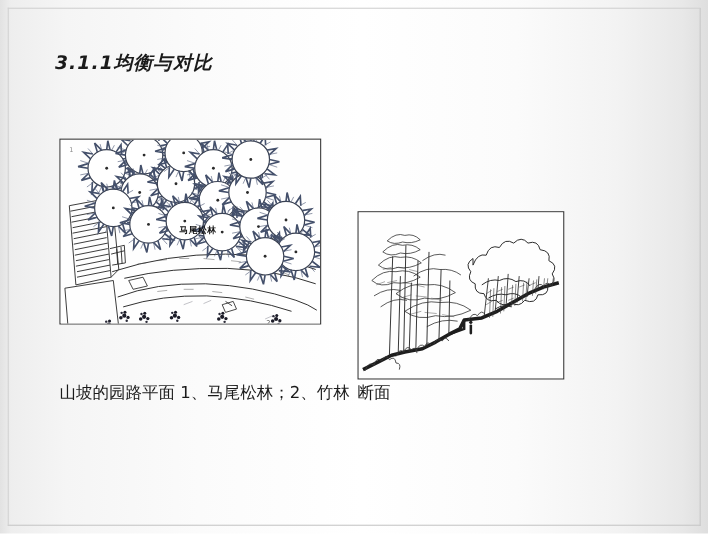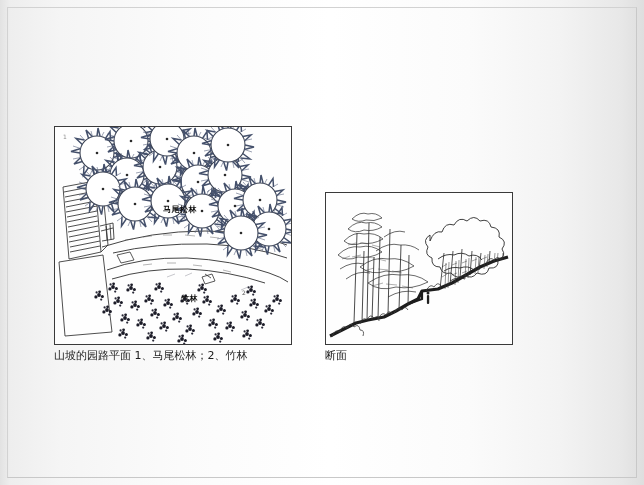--- a/index.html
+++ b/index.html
@@ -60,31 +60,31 @@
     position: absolute;
     background: #fefefe;
     border: 1px solid #3a3a3a;
     box-sizing: border-box;
     overflow: hidden;
   }
   #fig-plan {
     left: 54px;
     top: 126px;
     width: 238px;
-    height: 219px;
+    height: 169px;
   }
   #fig-section {
     left: 325px;
     top: 192px;
     width: 188px;
     height: 153px;
   }
   .fig-caption {
     position: absolute;
-    font-size: 11px;
+    font-size: 15px;
     color: #1b1b1b;
     white-space: nowrap;
     font-family: "DejaVu Sans", "Liberation Sans", sans-serif;
   }
   #caption-plan { left: 54px; top: 348px; }
   #caption-section { left: 325px; top: 348px; }
 
   .fig svg { display: block; }
 
   
@@ -134,20 +134,21 @@
     font-family: "DejaVu Sans", "Liberation Sans", sans-serif;
   }
 </style>
 </head>
 <body>
 
 <div class="slide">
 
   <div class="slide-frame"></div>
 
+  <div class="title">3.1.1均衡与对比</div>
 
   <div class="fig" id="fig-plan">
     <svg width="236" height="217" viewBox="0 0 236 217">
       <defs>
         <g id="pine">
           <circle cx="0" cy="0" r="17" fill="#ffffff" stroke="#3b4252" stroke-width="1.1"></circle>
           <circle cx="0" cy="0" r="1.3" fill="#2b2b2b"></circle>
           <g stroke="#44506b" stroke-width="1.5" fill="none">
             <path d="M0,-17 L1,-25 L3,-17"></path>
             <path d="M8.5,-14.7 L13,-21.5 L13.5,-13"></path>

